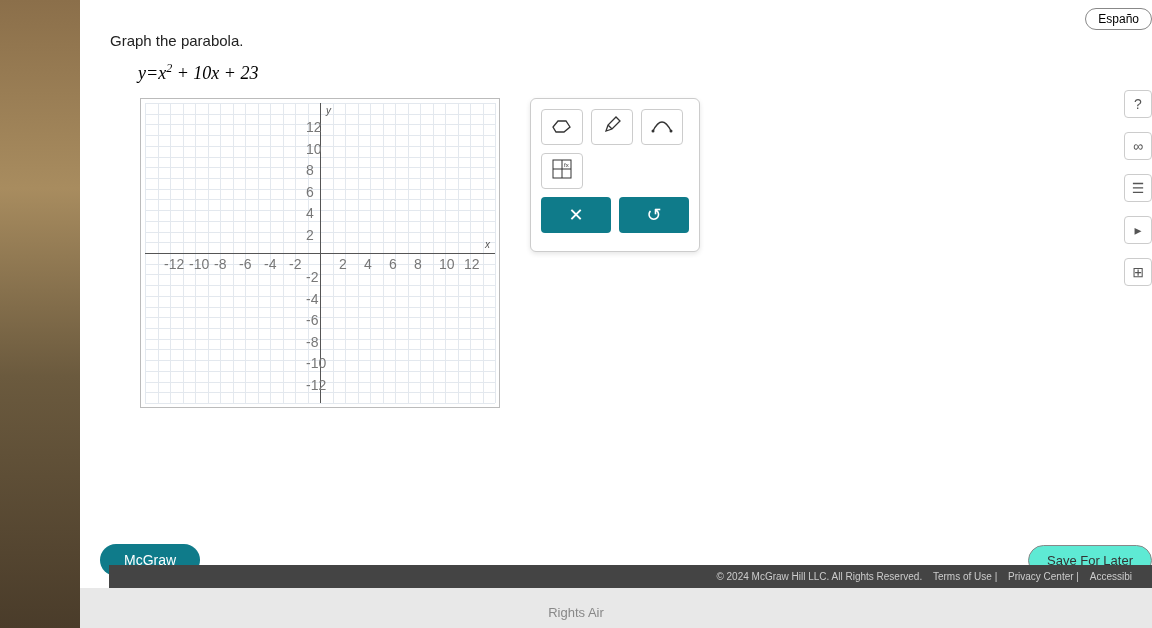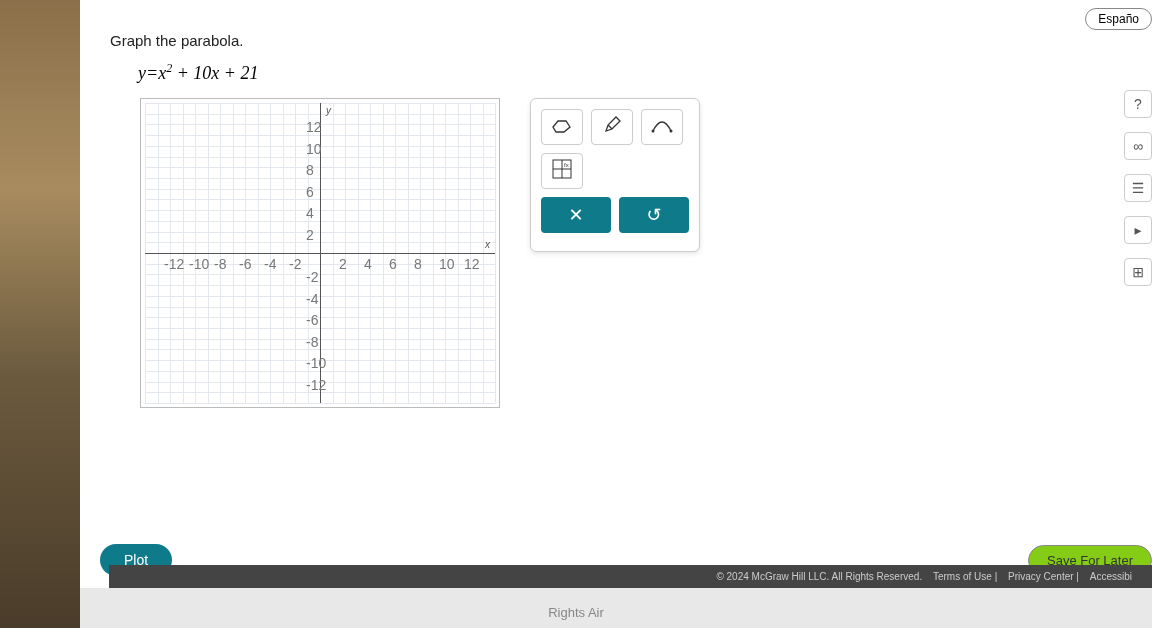--- a/index.html
+++ b/index.html
@@ -23,39 +23,39 @@
 .ax-label { position: absolute; font-size: 10px; color: #555; font-style: italic; }
 .tool-panel { border: 1px solid #ccc; border-radius: 6px; padding: 10px; background: #fff; width: 170px; box-shadow: 0 2px 5px rgba(0,0,0,0.1); }
 .tool-row { display: flex; gap: 8px; margin-bottom: 8px; }
 .tool-btn { width: 42px; height: 36px; border: 1px solid #ccc; border-radius: 4px; background: #fff; display: flex; align-items: center; justify-content: center; cursor: pointer; font-size: 18px; }
 .tool-btn.teal { background: #0f7b8a; color: #fff; border: none; width: 72px; }
 .right-tools { position: absolute; right: 0; top: 90px; display: flex; flex-direction: column; gap: 14px; }
 .right-tool { width: 28px; height: 28px; border: 1px solid #ccc; border-radius: 4px; background: #fff; display: flex; align-items: center; justify-content: center; font-size: 14px; cursor: pointer; color: #555; }
 .bottom-bar { position: absolute; bottom: 12px; left: 0; right: 0; display: flex; align-items: center; padding: 0 20px; }
 .check-btn { background: #0f7b8a; color: #fff; border: none; border-radius: 18px; padding: 8px 24px; font-size: 14px; cursor: pointer; }
 .bottom-right { position: absolute; right: 0; bottom: 12px; display: flex; gap: 10px; align-items: center; }
-.pill-btn { border: 1px solid #888; border-radius: 18px; padding: 7px 18px; font-size: 13px; background: #84cc16; cursor: pointer; color: #333; }
+.pill-btn { border: 1px solid #888; border-radius: 18px; padding: 7px 18px; font-size: 13px; background: #5eead4; cursor: pointer; color: #333; }
 .footer { position: absolute; bottom: 40px; left: 80px; right: 0; background: #444; color: #ccc; font-size: 10px; text-align: right; padding: 6px 20px; margin-left: 29px; }
 .footer a { color: #ccc; margin-left: 8px; cursor: pointer; }
 .macbook { position: absolute; bottom: 8px; left: 0; right: 0; text-align: center; color: #888; font-size: 13px; }
 .left-photo { position: absolute; left: 0; top: 0; width: 80px; height: 100%; background: linear-gradient(180deg, #8b6f4a 0%, #a88c5f 30%, #6b5a3e 60%, #4a3c2a 100%); }
 </style>
 </head>
 <body>
 
 <div class="left-photo"></div>
 
 <div class="page">
 
   <button class="espanol-btn">Españo</button>
 
   <p class="instruction">Graph the parabola.</p>
 
   <p class="equation">
-    <span>y</span><span>=</span><span>x</span><sup>2</sup><span> + 10x + 21</span>
+    <span>y</span><span>=</span><span>x</span><sup>2</sup><span> + 10x + 23</span>
   </p>
 
 
   <div class="work-area">
     <div class="graph-box">
       <div class="graph" id="graph">
           <div class="grid-line v" style="left: 0px;"></div>
           <div class="grid-line v" style="left: 12.5px;"></div>
           <div class="grid-line v" style="left: 25px;"></div>
           <div class="grid-line v" style="left: 37.5px;"></div>
@@ -205,21 +205,21 @@
       </button>
     <button class="right-tool">
         <span>▸</span>
       </button>
     <button class="right-tool">
         <span>⊞</span>
       </button>
   </div>
 
   <div class="bottom-bar">
-    <button class="check-btn">Plot</button>
+    <button class="check-btn">McGraw</button>
   </div>
 
   <div class="bottom-right">
     <button class="pill-btn">Save For Later</button>
   </div>
 
 </div>
 
 <div class="footer">
   <span>© 2024 McGraw Hill LLC. All Rights Reserved.</span>

